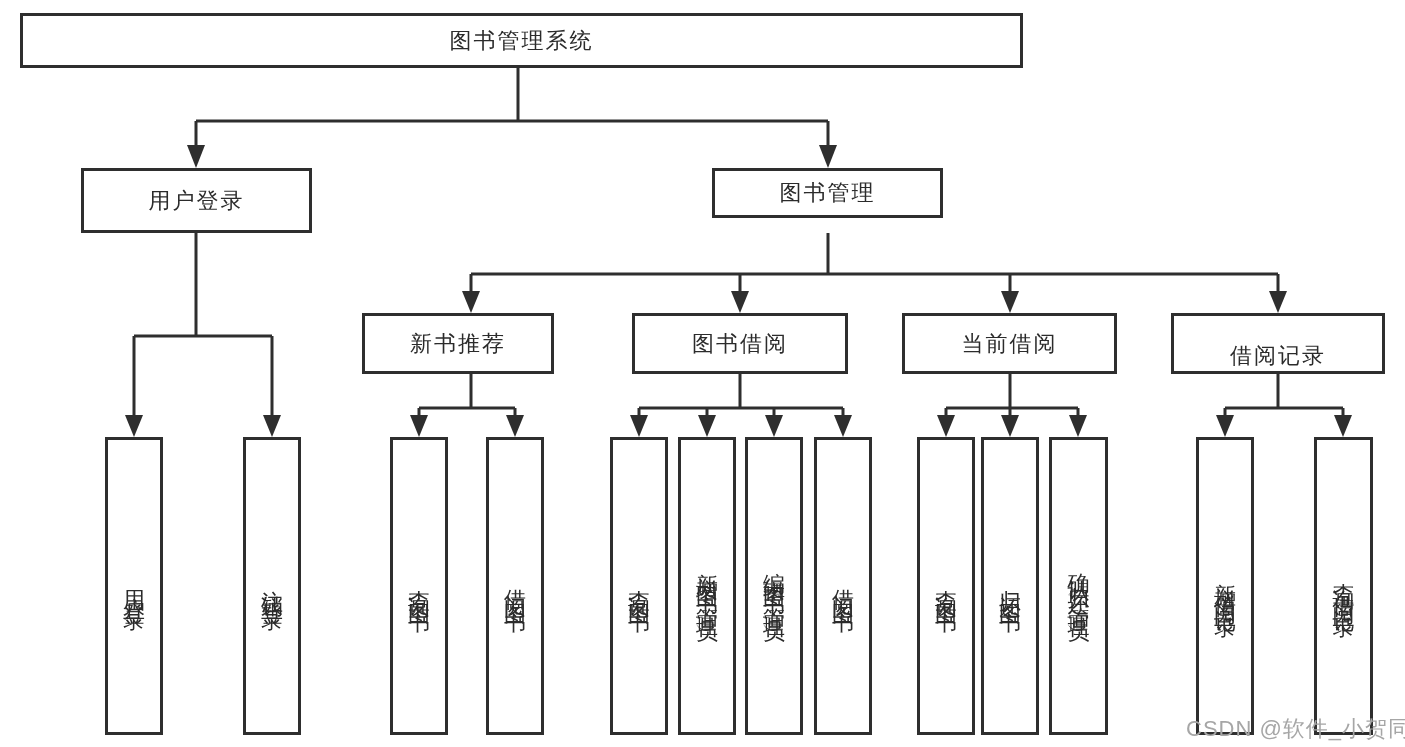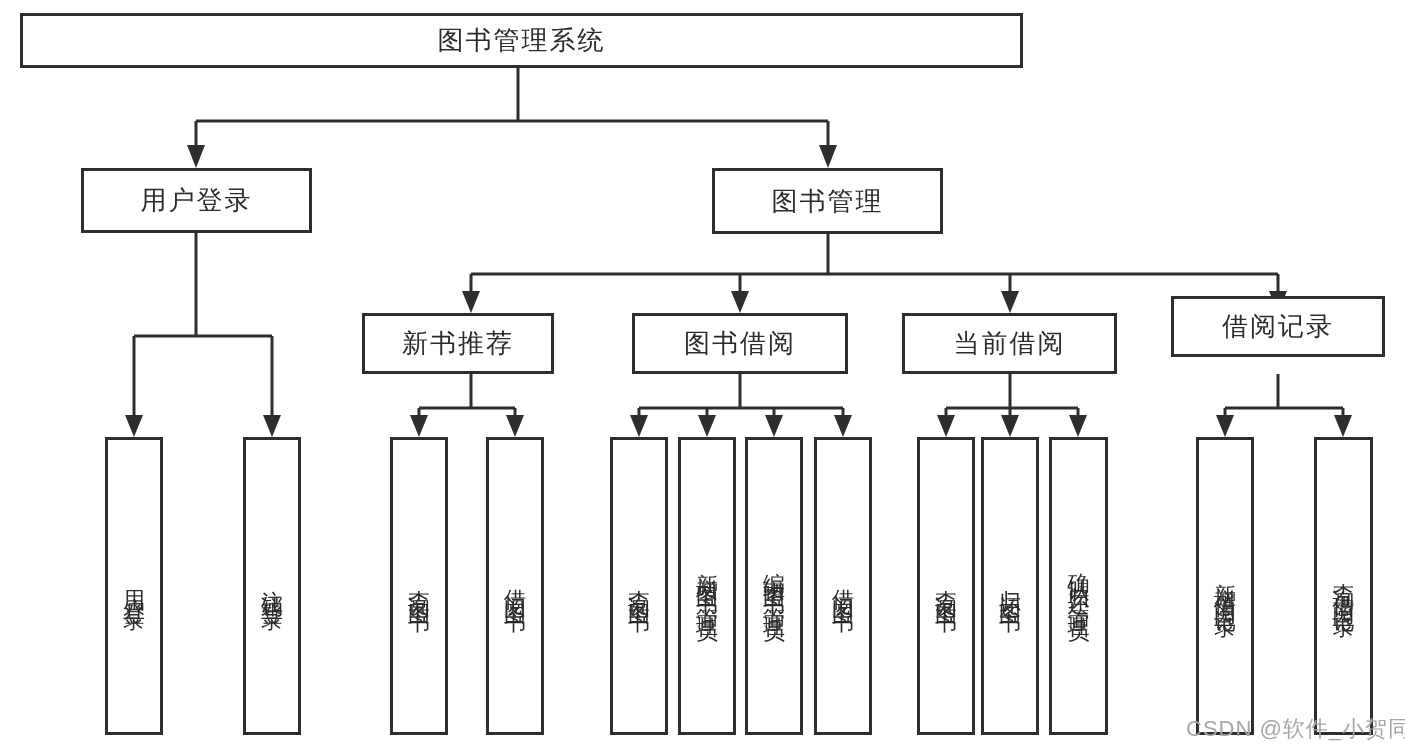--- a/index.html
+++ b/index.html
@@ -25,21 +25,21 @@
     position: absolute;
     box-sizing: border-box;
     border: 3px solid #2e2e2e;
     background: #ffffff;
     display: flex;
     align-items: center;
     justify-content: center;
     color: #2b2b2b;
   }
   .hlabel {
-    font-size: 26px;
+    font-size: 22px;
     letter-spacing: 2px;
     white-space: nowrap;
   }
   .leaf .vlabel {
     writing-mode: vertical-rl;
     text-orientation: mixed;
     font-size: 22px;
     letter-spacing: 7px;
     line-height: 1;
     white-space: nowrap;
@@ -102,34 +102,34 @@
     </g>
   </svg>
 
   <div class="box" style="left:20px; top:13px; width:1003px; height:55px;">
     <span class="hlabel">图书管理系统</span>
   </div>
 
   <div class="box" style="left:81px; top:168px; width:231px; height:65px;">
     <span class="hlabel">用户登录</span>
   </div>
-  <div class="box" style="left:712px; top:168px; width:231px; height:66px;">
+  <div class="box" style="left:712px; top:168px; width:231px; height:50px;">
     <span class="hlabel">图书管理</span>
   </div>
 
   <div class="box" style="left:362px; top:313px; width:192px; height:61px;">
     <span class="hlabel">新书推荐</span>
   </div>
   <div class="box" style="left:902px; top:313px; width:215px; height:61px;">
     <span class="hlabel">当前借阅</span>
   </div>
   <div class="box" style="left:632px; top:313px; width:216px; height:61px;">
     <span class="hlabel">图书借阅</span>
   </div>
-  <div class="box" style="left:1171px; top:296px; width:214px; height:61px;">
+  <div class="box" style="left:1171px; top:313px; width:214px; height:61px;align-items:flex-end;">
     <span class="hlabel">借阅记录</span>
   </div>
 
   <div class="box leaf" style="left:105px; top:437px; width:58px; height:298px;">
     <span class="vlabel">用户登录</span>
   </div>
   <div class="box leaf" style="left:243px; top:437px; width:58px; height:298px;">
     <span class="vlabel">注销登录</span>
   </div>
 

